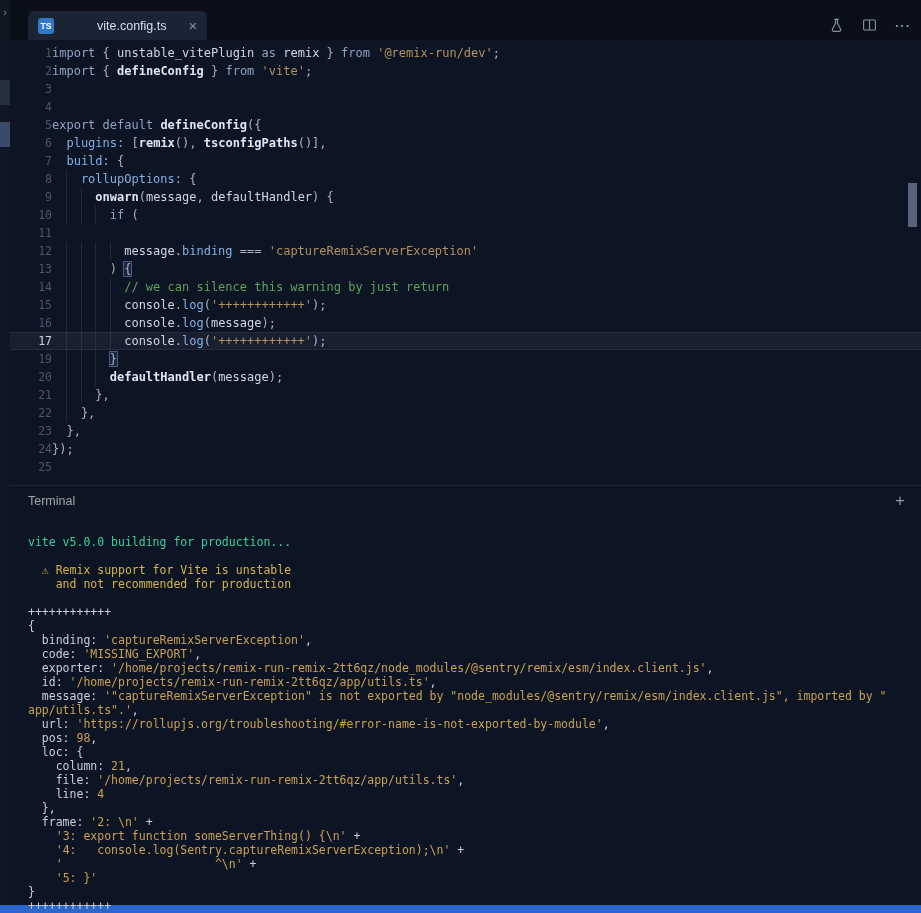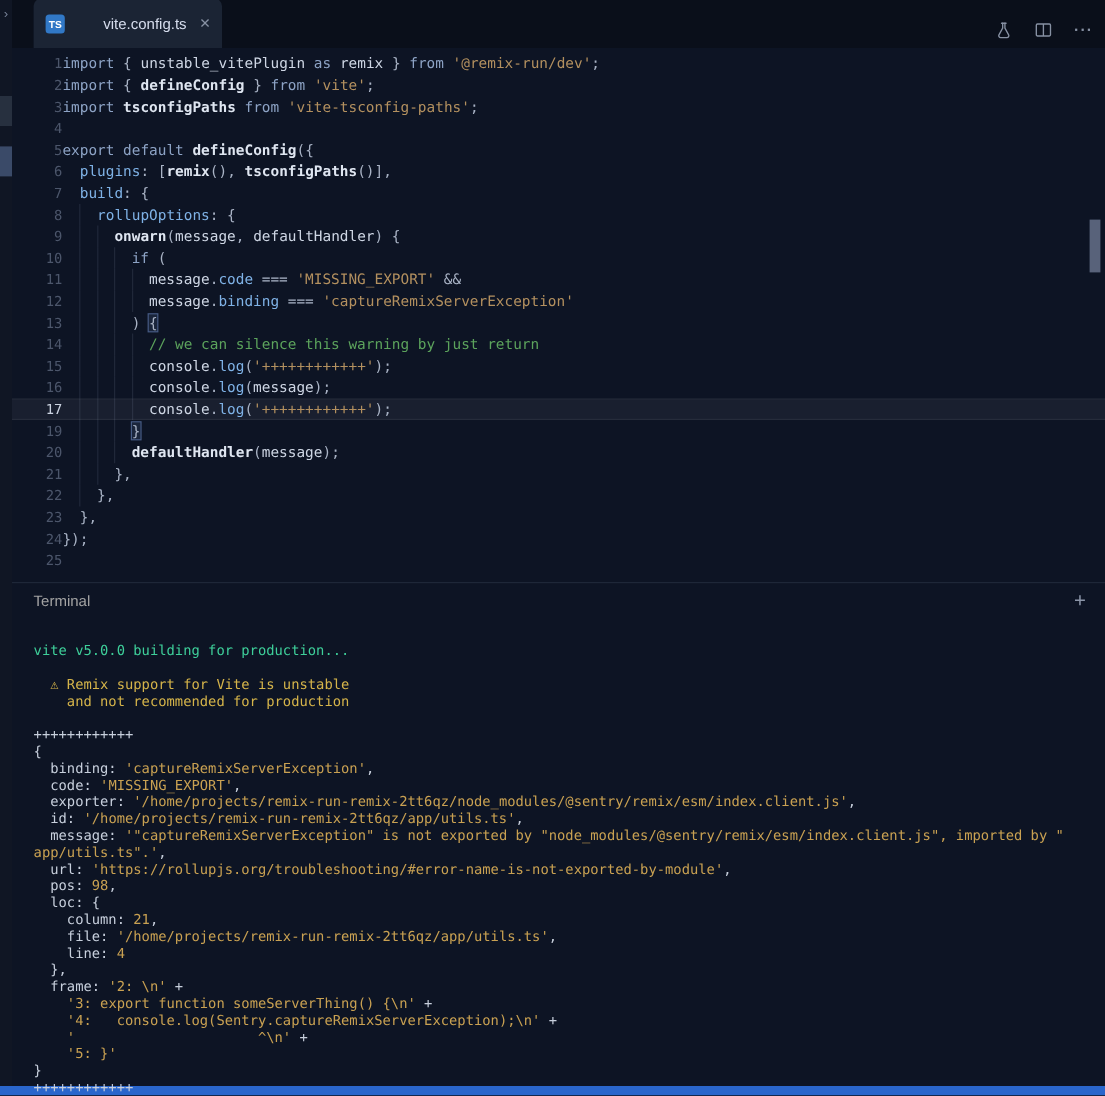--- a/index.html
+++ b/index.html
@@ -12,21 +12,21 @@
   .leftstrip { width:10px; background:#101624; position:relative; flex:none; }
   .chev { color:#79849a; font-size:11px; text-align:center; margin-top:6px; line-height:12px; }
   .strip-block { position:absolute; left:0; width:10px; height:25px; }
   .strip-block.b1 { top:80px; background:#27303f; }
   .strip-block.b2 { top:122px; background:#3a4a68; }
 
   .main { flex:1; display:flex; flex-direction:column; min-width:0; }
 
   
   .tabbar { height:40px; background:var(--tabbarBg); display:flex; align-items:flex-end; padding-left:18px; position:relative; flex:none; }
-  .tab { height:41px; display:flex; align-items:center; gap:7px; padding:0 10px; background:var(--tabActiveBg); border-radius:6px 6px 0 0;justify-content:center; }
+  .tab { height:29px; display:flex; align-items:center; gap:18px; padding:0 10px; background:var(--tabActiveBg); border-radius:6px 6px 0 0;justify-content:center; }
   .ts-badge { width:16px; height:16px; background:var(--tsBadge); color:#fff; font-size:8.5px; font-weight:bold; display:flex; align-items:center; justify-content:center; border-radius:3px; flex:none; }
   .tab-label { color:#d6dded; font-size:12.5px;margin-left:25px; }
   .tab-close { color:#8791a3; font-size:15px; margin-left:4px; line-height:1; cursor:pointer; }
   .tabbar-actions { position:absolute; right:10px; top:25px; transform:translateY(-50%); display:flex; align-items:center; gap:18px; }
   .tb-icon { color:var(--uiIcon); display:flex; align-items:center; }
   .tb-icon.more { font-size:13px; font-weight:bold; letter-spacing:1px; }
 
   
   .editor { height:445px; background:var(--editorBg); padding-top:4px; position:relative; overflow:hidden; flex:none; }
   .ed-line { display:flex; height:18px; line-height:18px; font-family:"DejaVu Sans Mono", monospace; font-size:12px; }
@@ -107,21 +107,20 @@
           <div class="ed-line">
             <div class="ed-num">1</div>
             <div class="ed-code"><span class="tk-kw">import</span><span class="tk-pn"> { </span><span class="tk-id">unstable_vitePlugin</span><span class="tk-kw"> as </span><span class="tk-id">remix</span><span class="tk-pn"> } </span><span class="tk-kw">from </span><span class="tk-st">'@remix-run/dev'</span><span class="tk-pn">;</span></div>
           </div>
           <div class="ed-line">
             <div class="ed-num">2</div>
             <div class="ed-code"><span class="tk-kw">import</span><span class="tk-pn"> { </span><span class="tk-fn">defineConfig</span><span class="tk-pn"> } </span><span class="tk-kw">from </span><span class="tk-st">'vite'</span><span class="tk-pn">;</span></div>
           </div>
           <div class="ed-line">
             <div class="ed-num">3</div>
-            <div class="ed-code"><span class="tk-kw">import </span><span class="tk-fn">tsconfigPaths</span><span class="tk-kw"> from </span><span class="tk-st">'vite-tsconfig-paths'</span><span class="tk-pn">;</span></div>
           </div>
           <div class="ed-line">
             <div class="ed-num">4</div>
             <div class="ed-code"></div>
           </div>
           <div class="ed-line">
             <div class="ed-num">5</div>
             <div class="ed-code"><span class="tk-kw">export default </span><span class="tk-fn">defineConfig</span><span class="tk-pn">({</span></div>
           </div>
           <div class="ed-line">
@@ -139,21 +138,20 @@
           <div class="ed-line">
             <div class="ed-num">9</div>
             <div class="ed-code"><span class="ind"></span><span class="ind gl"></span><span class="ind gl"></span><span class="tk-fn">onwarn</span><span class="tk-pn">(</span><span class="tk-id">message</span><span class="tk-pn">, </span><span class="tk-id">defaultHandler</span><span class="tk-pn">) {</span></div>
           </div>
           <div class="ed-line">
             <div class="ed-num">10</div>
             <div class="ed-code"><span class="ind"></span><span class="ind gl"></span><span class="ind gl"></span><span class="ind gl"></span><span class="tk-kw">if</span><span class="tk-pn"> (</span></div>
           </div>
           <div class="ed-line">
             <div class="ed-num">11</div>
-            <div class="ed-code"><span class="ind"></span><span class="ind gl"></span><span class="ind gl"></span><span class="ind gl"></span><span class="ind gl"></span><span class="tk-id">message</span><span class="tk-pn">.</span><span class="tk-prop">code</span><span class="tk-op"> === </span><span class="tk-st">'MISSING_EXPORT'</span><span class="tk-op"> &amp;&amp;</span></div>
           </div>
           <div class="ed-line">
             <div class="ed-num">12</div>
             <div class="ed-code"><span class="ind"></span><span class="ind gl"></span><span class="ind gl"></span><span class="ind gl"></span><span class="ind gl"></span><span class="tk-id">message</span><span class="tk-pn">.</span><span class="tk-prop">binding</span><span class="tk-op"> === </span><span class="tk-st">'captureRemixServerException'</span></div>
           </div>
           <div class="ed-line">
             <div class="ed-num">13</div>
             <div class="ed-code"><span class="ind"></span><span class="ind gl"></span><span class="ind gl"></span><span class="ind gl"></span><span class="tk-pn">) </span><span class="tk-bm">{</span></div>
           </div>
           <div class="ed-line">

